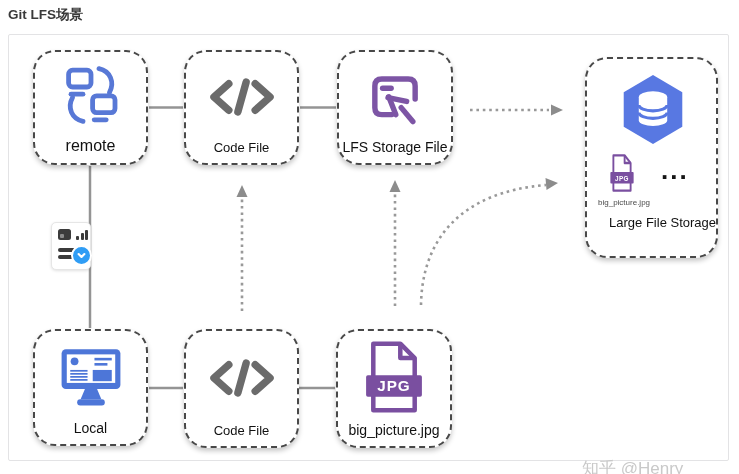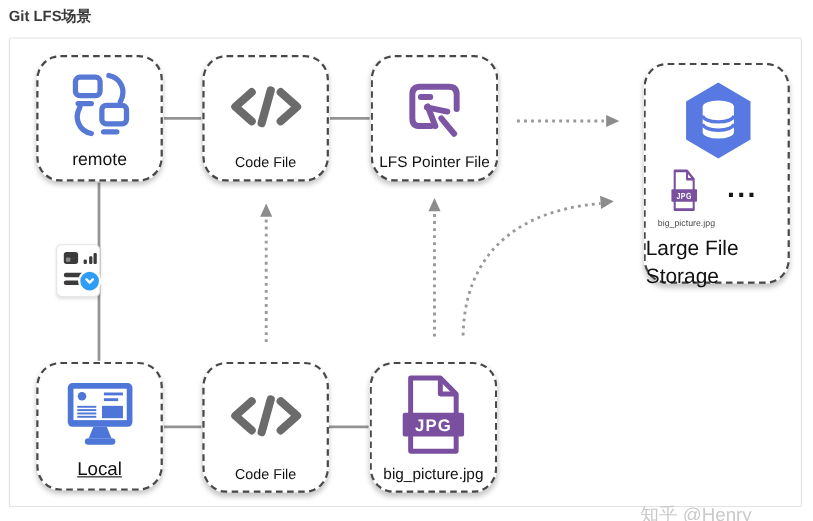--- a/index.html
+++ b/index.html
@@ -8,31 +8,31 @@
   .page-title{position:absolute;left:8px;top:6px;font-size:13.5px;font-weight:700;color:#3a3a3a;}
   .canvas-frame{position:absolute;left:8px;top:34px;width:721px;height:427px;
                 border:1px solid #e3e3e5;border-radius:2px;background:#fff;box-sizing:border-box;}
   .connectors{position:absolute;left:0;top:0;width:739px;height:474px;pointer-events:none;}
   .node{position:absolute;background:#fff;border:2px dashed #484848;border-radius:22px;
         box-shadow:0 3px 5px rgba(0,0,0,.22);box-sizing:border-box;
         display:flex;flex-direction:column;align-items:center;justify-content:flex-end;
         padding-bottom:9px;}
   .node .iconwrap{margin:auto;display:flex;align-items:center;justify-content:center;}
   .node-label{font-size:13px;color:#111;white-space:nowrap;line-height:1;}
-  .lbl-remote{font-size:16px;} .lbl-local{font-size:17px;text-decoration:underline;}
+  .lbl-remote{font-size:16px;} .lbl-local{font-size:14px;}
   .lbl-pointer{font-size:14px;} .lbl-bigpic{font-size:14px;}
   
   .node.storage{display:block;padding:0;}
   .storage .hex{position:absolute;left:34px;top:15px;}
   .storage .jpg-small{position:absolute;left:20px;top:94px;}
   .storage .dots{position:absolute;left:74px;top:98px;font-size:26px;font-weight:800;
                  letter-spacing:2px;color:#151515;line-height:1;}
   .storage .file-label{position:absolute;left:11px;top:139px;font-size:8px;color:#4a4a4a;}
-  .storage .main-label{position:absolute;left:0;right:0;top:155px;text-align:left;
-                       font-size:19px;line-height:1.32;color:#111;}
+  .storage .main-label{position:absolute;left:0;right:0;top:155px;text-align:right;
+                       font-size:13px;line-height:1.32;color:#111;}
   
   .doc-check{position:absolute;left:51px;top:222px;width:38px;height:46px;background:#fff;
              border:1px solid #e6e6e6;border-radius:5px;box-shadow:0 1px 3px rgba(0,0,0,.12);}
   .dc-square{position:absolute;left:6px;top:6px;width:13px;height:11px;background:#3b3b3b;border-radius:2.5px;}
   .dc-square::after{content:"";position:absolute;left:2px;bottom:2px;width:4px;height:4px;background:#8a8a8a;border-radius:1px;}
   .dc-bars{position:absolute;left:24px;top:7px;height:10px;display:flex;align-items:flex-end;gap:1.5px;}
   .dc-bars span{display:block;width:3px;background:#3b3b3b;border-radius:1px;}
   .dc-bars .b1{height:4px;} .dc-bars .b2{height:7px;} .dc-bars .b3{height:10px;}
   .dc-line{position:absolute;left:6px;width:26px;height:4px;background:#3b3b3b;border-radius:2px;}
   .dc-line.l1{top:25px;} .dc-line.l2{top:32px;}
@@ -96,21 +96,21 @@
   <div class="node" style="left:337px;top:50px;width:116px;height:115px;">
     <div class="iconwrap">
       <svg width="62" height="62" viewBox="0 0 80 80" fill="none" stroke="#7D55A5" stroke-width="7" stroke-linecap="round" stroke-linejoin="round">
         <path d="M66,44 L66,27 Q66,18 57,18 L23,18 Q14,18 14,27 L14,55 Q14,64 23,64 L36,64"></path>
         <line x1="24" y1="30" x2="35" y2="30"></line>
         <path d="M31,42 L55,47"></path>
         <path d="M32,41 L41,64"></path>
         <path d="M48,55 L63,73"></path>
       </svg>
     </div>
-    <div class="node-label lbl-pointer">LFS Pointer File</div>
+    <div class="node-label lbl-pointer">LFS Storage File</div>
   </div>
 
   <div class="node storage" style="left:585px;top:57px;width:133px;height:201px;">
     <svg class="hex" width="64" height="71" viewBox="0 0 72 80">
       <polygon points="36,1 69,20.5 69,59.5 36,79 3,59.5 3,20.5" fill="#5878E2"></polygon>
       <path d="M20,26 L20,52 A16,6.5 0 0 0 52,52 L52,26" fill="#ffffff"></path>
       <ellipse cx="36" cy="26" rx="16" ry="6.5" fill="#ffffff"></ellipse>
       <path d="M20,35 A16,6.5 0 0 0 52,35" fill="none" stroke="#5878E2" stroke-width="3.5"></path>
       <path d="M20,43.5 A16,6.5 0 0 0 52,43.5" fill="none" stroke="#5878E2" stroke-width="3.5"></path>
     </svg>

